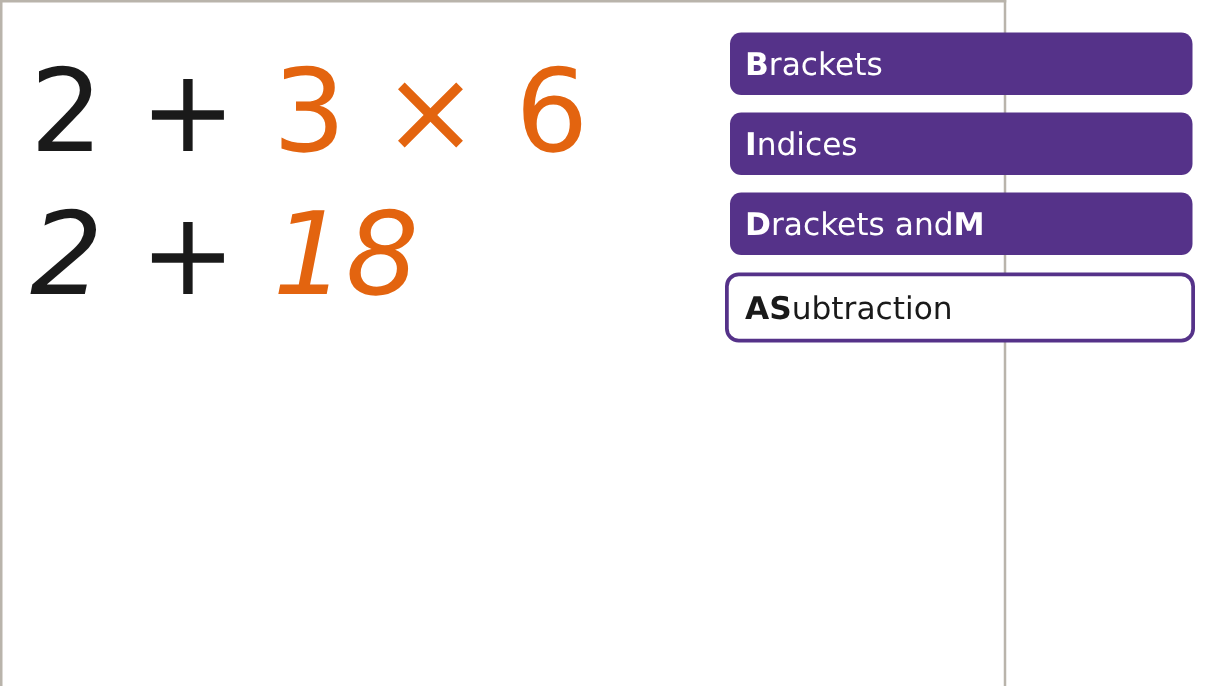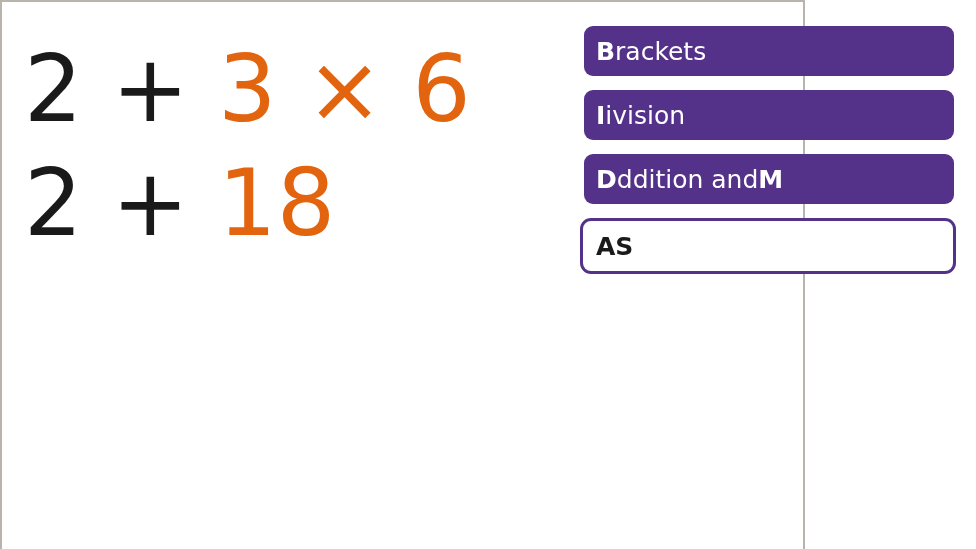--- a/index.html
+++ b/index.html
@@ -1,21 +1,21 @@
 <!DOCTYPE html>
 <html><head>
 <meta charset="utf-8">
 <style>
   html, body { margin:0; padding:0; }
   body { width:976px; height:549px; overflow:hidden; background:#fff; font-family:"DejaVu Sans", sans-serif; }
   .frame { position:absolute; left:0; top:0; width:805px; height:549px; box-sizing:border-box;
            border-top:2px solid #b9b4ab; border-left:2px solid #b9b4ab; border-right:2px solid #b9b4ab; background:#fff; }
   .expr { position:absolute; left:22px; font-size:92px; line-height:1; color:#1a1a1a; white-space:pre; letter-spacing:0px; }
   .expr1 { top:42px; }
-  .expr2 { top:156px; }
+  .expr2 { top:156px;font-style:italic; }
   .orange { color:#e3640f; }
   .steps { position:absolute; left:582px; top:24px; width:370px; }
   .step { box-sizing:border-box; height:50px; border-radius:9px; margin-bottom:14px;
           background:#553289; color:#fff; font-size:25px; padding-left:12px; display:flex; align-items:center; }
   .step.active { background:#fff; color:#1a1a1a; border:3px solid #553289; height:56px; margin-left:-4px; width:376px; border-radius:11px; padding-left:13px; }
   .step b { font-weight:bold; }
 </style>
 </head>
 <body>
 
@@ -23,25 +23,26 @@
   <div class="expr expr1"><span>2 + </span><span class="orange">3 × 6</span></div>
   <div class="expr expr2"><span>2 + </span><span class="orange">18</span></div>
 
   <div class="steps">
     <div class="step">
         <b>B</b>
         <span>rackets</span>
       </div>
     <div class="step">
         <b>I</b>
-        <span>ivision</span>
+        <span>ndices</span>
       </div>
     <div class="step">
         <b>D</b>
-        <span>ddition and </span>
+        <span>rackets and </span>
         <b>M</b>
       </div>
     <div class="step active">
         <b>A</b>
         <b>S</b>
+        <span>ubtraction</span>
       </div>
   </div>
 </div>
 
 </body></html>

